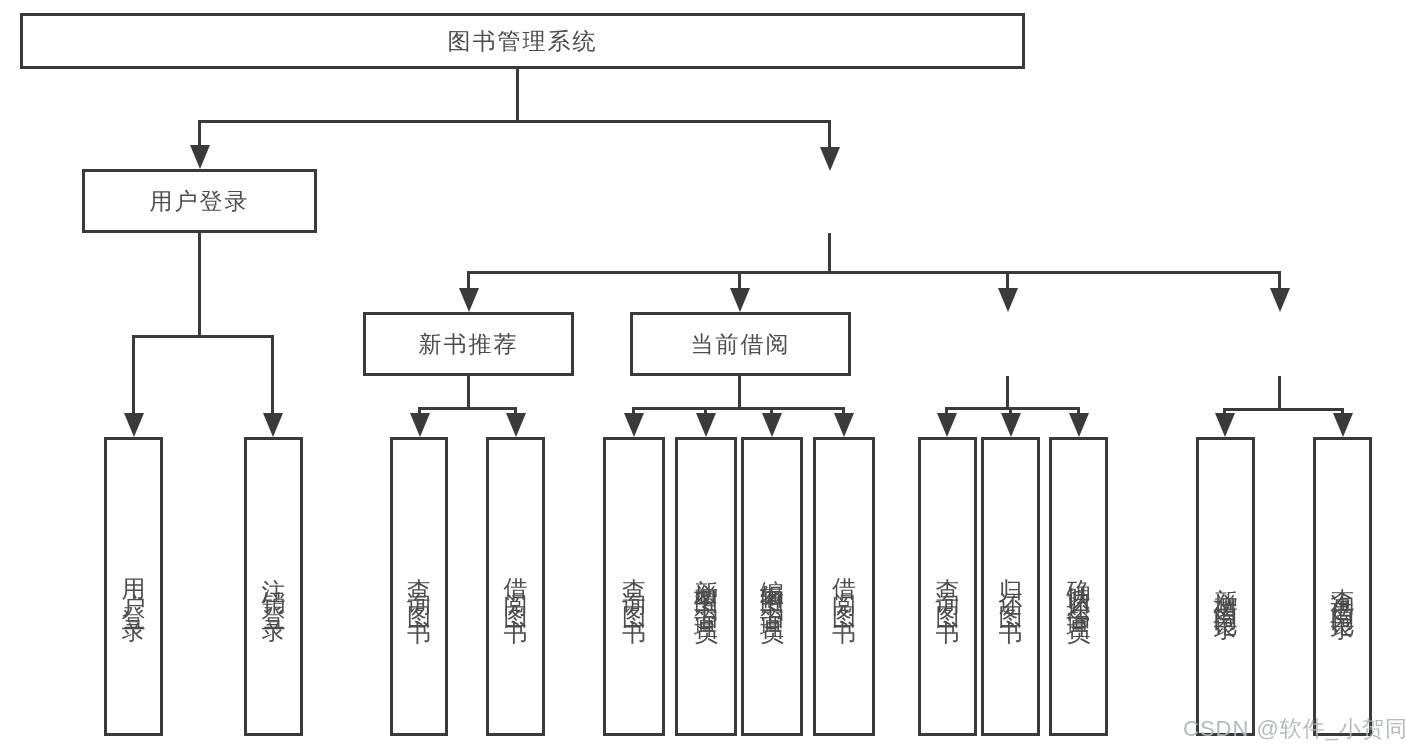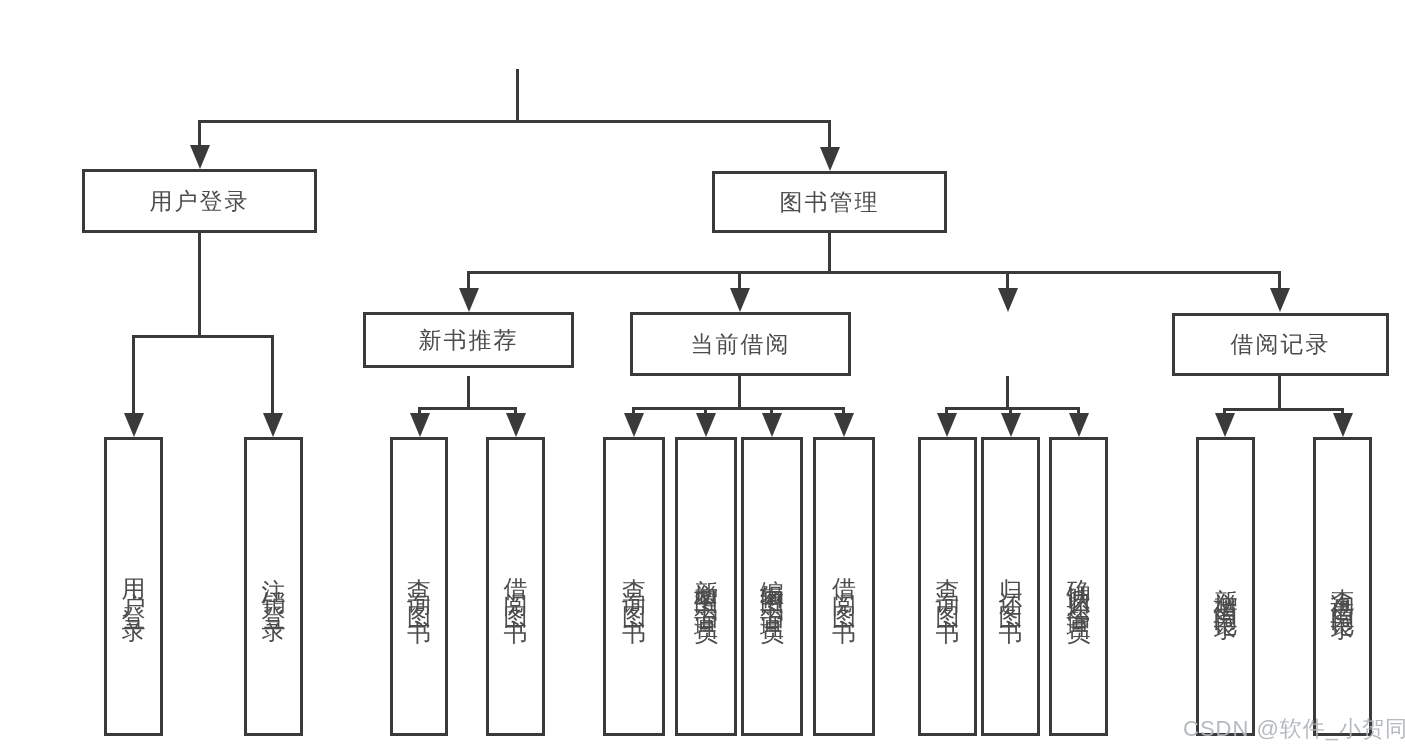--- a/index.html
+++ b/index.html
@@ -36,41 +36,38 @@
   .watermark{
     position:absolute;left:1183px;top:714px;font-size:22px;
     color:rgba(177,182,187,0.95);letter-spacing:1px;white-space:nowrap;z-index:5;
   }
 </style>
 </head>
 <body>
 
 <div id="canvas">
 
+  <div class="node" style="left:20px;top:13px;width:1005px;height:56px;">
+    <span>图书管理系统</span>
+  </div>
 
   <div class="node" style="left:82px;top:169px;width:235px;height:64px;">
     <span>用户登录</span>
   </div>
 
-  <div class="node" style="left:712px;top:171px;width:235px;height:62px;">
-    <span>图书管理</span>
-  </div>
 
-  <div class="node" style="left:363px;top:312px;width:211px;height:56px;">
+  <div class="node" style="left:363px;top:312px;width:211px;height:64px;">
     <span>新书推荐</span>
   </div>
 
   <div class="node" style="left:630px;top:312px;width:221px;height:64px;">
     <span>当前借阅</span>
   </div>
 
 
-  <div class="node" style="left:1172px;top:313px;width:217px;height:63px;">
-    <span>借阅记录</span>
-  </div>
 
   <div class="leaf" style="left:104px;width:59px;">
     <span class="leaf-label">用户登录</span>
   </div>
   <div class="leaf" style="left:244px;width:59px;">
     <span class="leaf-label">注销登录</span>
   </div>
 
   <div class="leaf" style="left:390px;width:58px;">
     <span class="leaf-label">查询图书</span>

